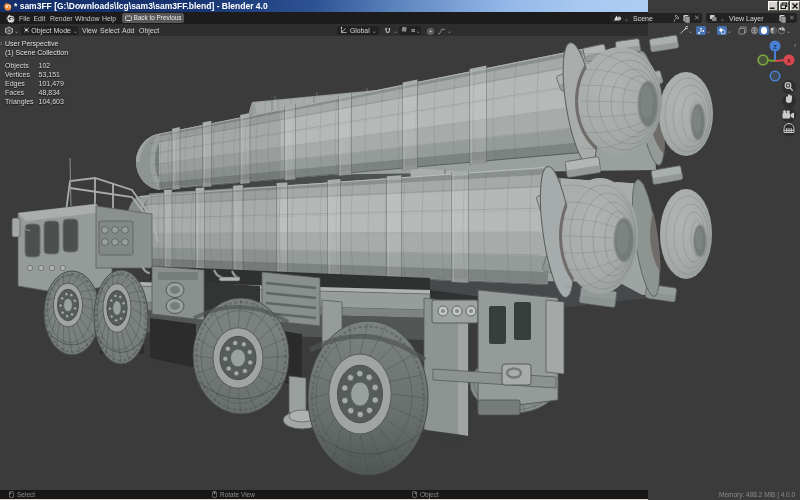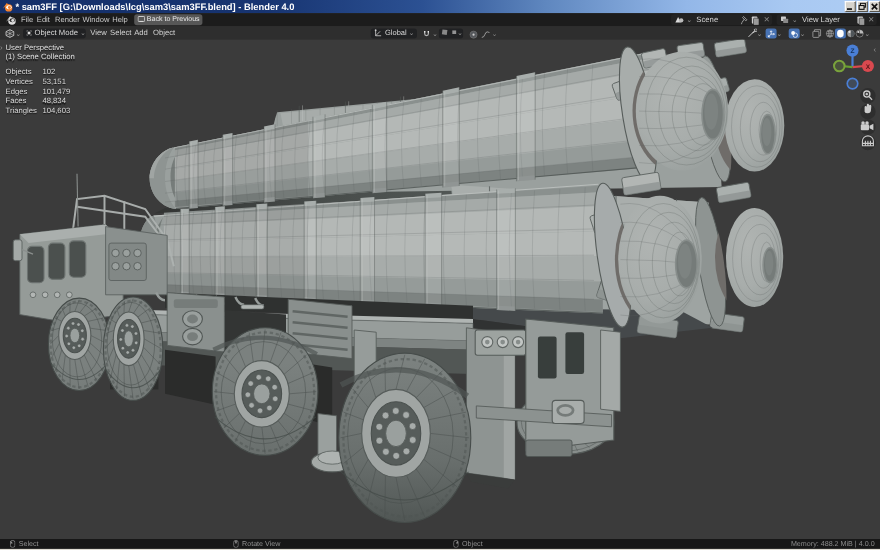--- a/index.html
+++ b/index.html
@@ -1,17 +1,17 @@
 <!DOCTYPE html>
 <html><head><meta charset="utf-8"><style>
 *{margin:0;padding:0;box-sizing:border-box}
 html,body{width:800px;height:500px;overflow:hidden;background:#3b3b3b;font-family:"Liberation Sans",sans-serif}
 #page{position:relative;width:800px;height:500px}
 #scene{position:absolute;left:0;top:0}
-.bar{position:absolute;left:0;width:800px}
+.bar{position:absolute;left:0;width:648px}
 #title{top:0;height:12px;background:linear-gradient(90deg,#142f69 0%,#173471 30%,#2c5193 48%,#5f87bf 62%,#93b7e8 78%,#a9c9f2 90%,#aecdf4 100%);display:flex;align-items:center}
 #title .txt{color:#fff;font-size:8.5px;font-weight:bold;margin-left:14px;letter-spacing:0;white-space:nowrap;line-height:12px}
 .wbtn{position:absolute;top:1px;width:10px;height:10px;background:#d6d3cc;border-top:1px solid #fff;border-left:1px solid #fff;border-right:1px solid #58554e;border-bottom:1px solid #58554e;display:flex;align-items:center;justify-content:center}
 #topbar{top:12px;height:12px;background:#1c1c1c;display:flex;align-items:center}
 #backbtn{position:absolute;left:122px;top:13px;width:62px;height:9.5px;background:#575757;border-radius:2.5px;color:#ececec;font-size:6.4px;line-height:9.5px;text-align:center;white-space:nowrap}
 .pill{position:absolute;background:#232323;border-radius:3px;height:10px;top:13px;display:flex;align-items:center;color:#d6d6d6;font-size:7px;white-space:nowrap}
 #header{top:24px;height:12px;background:#2e2e2e}
 .hpill{position:absolute;top:25.5px;background:#202123;border-radius:2.5px;height:9.5px;display:flex;align-items:center;color:#d8d8d8;font-size:7px;white-space:nowrap}
 #stats{position:absolute;left:5px;top:40px;color:#e2e2e2;font-size:7px;line-height:8.6px;text-shadow:0 1px 1px rgba(0,0,0,.8)}
 #stats table{border-collapse:collapse;margin-top:4.5px}

